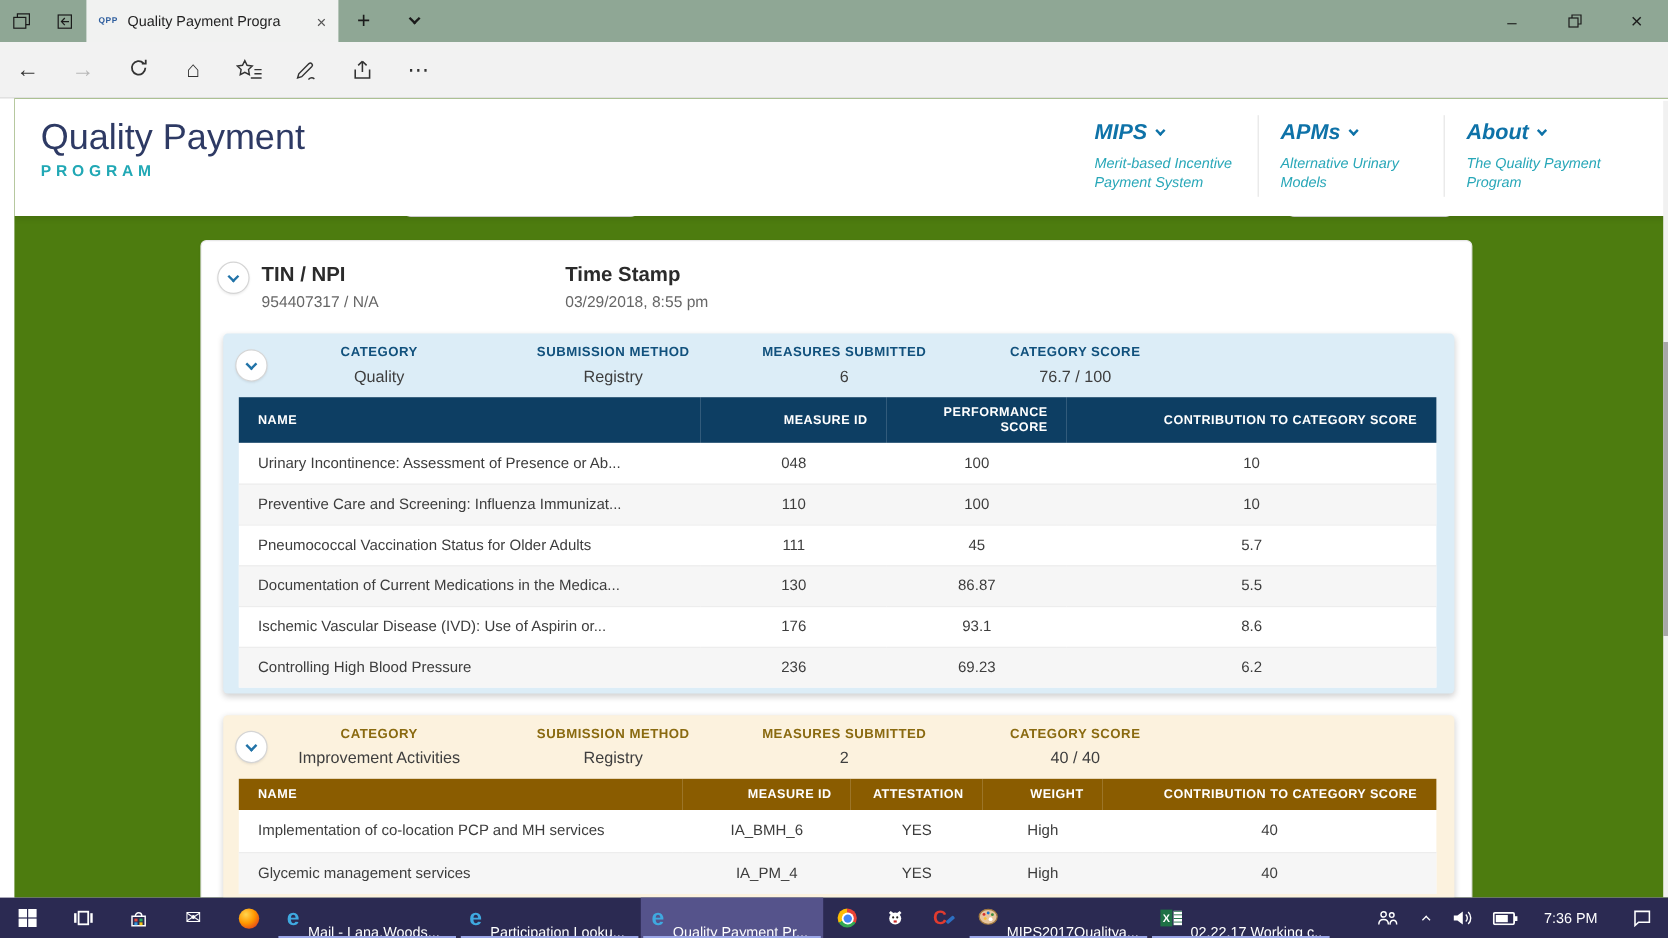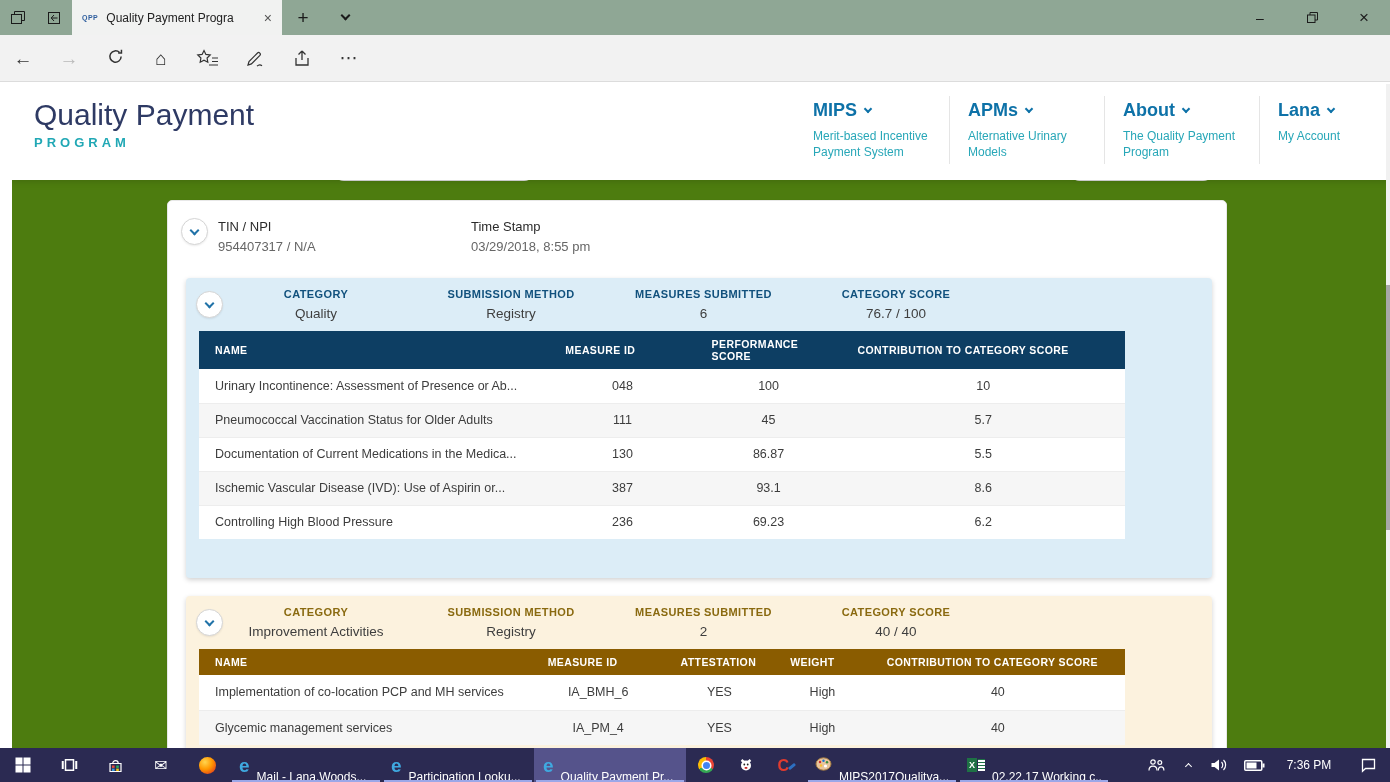--- a/index.html
+++ b/index.html
@@ -38,21 +38,21 @@
 
 
 .viewport { position:absolute; top:82px; left:12px; width:1390px; height:666px;
   background:#4d7c0f; overflow:hidden; }
 .siteheader { position:absolute; top:0; left:0; width:1390px; height:98px; background:#fff;
   box-shadow:0 2px 6px rgba(0,0,0,.12); z-index:5; }
 .logo { position:absolute; left:22px; top:16px; }
 .logo1 { font-size:30px; color:#2E3A64; }
 .logo2 { font-size:13px; font-weight:700; letter-spacing:4px; color:#21A8B5; text-align:left; margin-top:3px; }
 .nav { position:absolute; right:44px; top:14px; display:flex; }
-.nav-item { padding:4px 18px; border-left:1px solid #E5E5E5; }
+.nav-item { padding:4px 18px; border-left:1px solid #E5E5E5;font-style:italic; }
 .nav-item:first-child { border-left:none; }
 .nav-label { font-size:18px; font-weight:700; color:#0E72A8; display:flex; align-items:center; gap:8px; cursor:pointer; }
 .nav-label .chev { border-width:2px; width:6px; height:6px; margin-top:-3px; }
 .nav-sub { font-size:12px; color:#28A7B8; margin-top:7px; line-height:1.35; max-width:118px; }
 
 .pill { position:absolute; top:80px; height:19px; background:#FDFDFD; border:1px solid #DBDBDB;
   border-top:none; border-radius:0 0 15px 15px; z-index:1; }
 .pill-l { left:317px; width:210px; }
 .pill-r { left:1053px; width:153px; }
 
@@ -60,38 +60,38 @@
   border:1px solid #E8E8E8; border-radius:5px 5px 0 0; z-index:2;
   box-shadow:0 1px 3px rgba(0,0,0,.05); }
 
 .circle { width:27px; height:27px; border-radius:50%; background:#fff; border:1px solid #D5D5D5;
   display:flex; align-items:center; justify-content:center; box-shadow:0 1px 2px rgba(0,0,0,.08); cursor:pointer; }
 .circle .chev { color:#2173A8; margin-top:-3px; }
 
 .tin-circle { position:absolute; left:13px; top:17px; }
 .tin-block { position:absolute; left:50px; top:18px; }
 .ts-block { position:absolute; left:303px; top:18px; }
-.block-label { font-size:13px; font-weight:400; color:#2B2B2B; }
+.block-label { font-size:17px; font-weight:700; color:#2B2B2B; }
 .block-value { font-size:13px; color:#666; margin-top:5px; }
 
 .section { position:absolute; left:18px; width:1026px; border-radius:4px;
   box-shadow:0 2px 5px rgba(0,0,0,.18); }
 .sec-q { top:77px; height:300px; background:#DCEDF7; }
 .sec-ia { top:395px; height:250px; background:#FCF2DE; }
 .section .circle { position:absolute; left:10px; top:13px; }
 .sec-col { position:absolute; top:10px; text-align:center; }
 .sec-label { font-size:11px; font-weight:700; letter-spacing:.4px; }
 .sec-q .sec-label { color:#11517D; }
 .sec-ia .sec-label { color:#8A6A10; }
 .sec-value { font-size:13.5px; color:#3E3E3E; margin-top:6px; }
 .c1{left:35px;width:190px} .c2{left:230px;width:190px} .c3{left:425px;width:185px} .c4{left:615px;width:190px}
 
-.section table { position:absolute; left:13px; top:53px; width:926px; border-collapse:collapse; background:#fff; }
+.section table { position:absolute; left:13px; top:53px; width:998px; border-collapse:collapse; background:#fff; }
 .section th { font-size:10.5px; letter-spacing:.4px; color:#fff; padding:7px 16px;
-  text-align:left; font-weight:700; }
+  text-align:right; font-weight:700; }
 .sec-q th { background:#0D3E63; }
 .sec-ia th { background:#8A5C00; }
 .section th:first-child { text-align:left; }
 .section td { font-size:12.5px; color:#3D3D3D; text-align:center; height:34px; padding:0 16px;
   border-top:1px solid #EDEDED; }
 .sec-ia td { height:35px; }
 .section td:first-child { text-align:left; }
 .section tbody tr:nth-child(even) { background:#F6F6F6; }
 .section tbody tr:first-child td { border-top:none; }
 
@@ -224,27 +224,20 @@
           </div>
         <div class="nav-sub">Alternative Urinary Models</div>
       </div>
       <div class="nav-item">
         <div class="nav-label">
             <span>About</span>
             <span class="chev"></span>
           </div>
         <div class="nav-sub">The Quality Payment Program</div>
       </div>
-      <div class="nav-item">
-        <div class="nav-label">
-            <span>Lana</span>
-            <span class="chev"></span>
-          </div>
-        <div class="nav-sub">My Account</div>
-      </div>
     </div>
   </div>
 
   <div class="pill pill-l"></div>
   <div class="pill pill-r"></div>
 
   <div class="card">
     <div class="circle tin-circle">
         <span class="chev"></span>
       </div>
@@ -293,34 +286,40 @@
         </tr>
           </thead>
         <tbody>
           <tr>
               <td>Urinary Incontinence: Assessment of Presence or Ab...</td>
               <td>048</td>
               <td>100</td>
               <td>10</td>
             </tr>
           <tr>
+              <td>Preventive Care and Screening: Influenza Immunizat...</td>
+              <td>110</td>
+              <td>100</td>
+              <td>10</td>
+            </tr>
+          <tr>
               <td>Pneumococcal Vaccination Status for Older Adults</td>
               <td>111</td>
               <td>45</td>
               <td>5.7</td>
             </tr>
           <tr>
               <td>Documentation of Current Medications in the Medica...</td>
               <td>130</td>
               <td>86.87</td>
               <td>5.5</td>
             </tr>
           <tr>
               <td>Ischemic Vascular Disease (IVD): Use of Aspirin or...</td>
-              <td>387</td>
+              <td>176</td>
               <td>93.1</td>
               <td>8.6</td>
             </tr>
           <tr>
               <td>Controlling High Blood Pressure</td>
               <td>236</td>
               <td>69.23</td>
               <td>6.2</td>
             </tr>
         </tbody>

